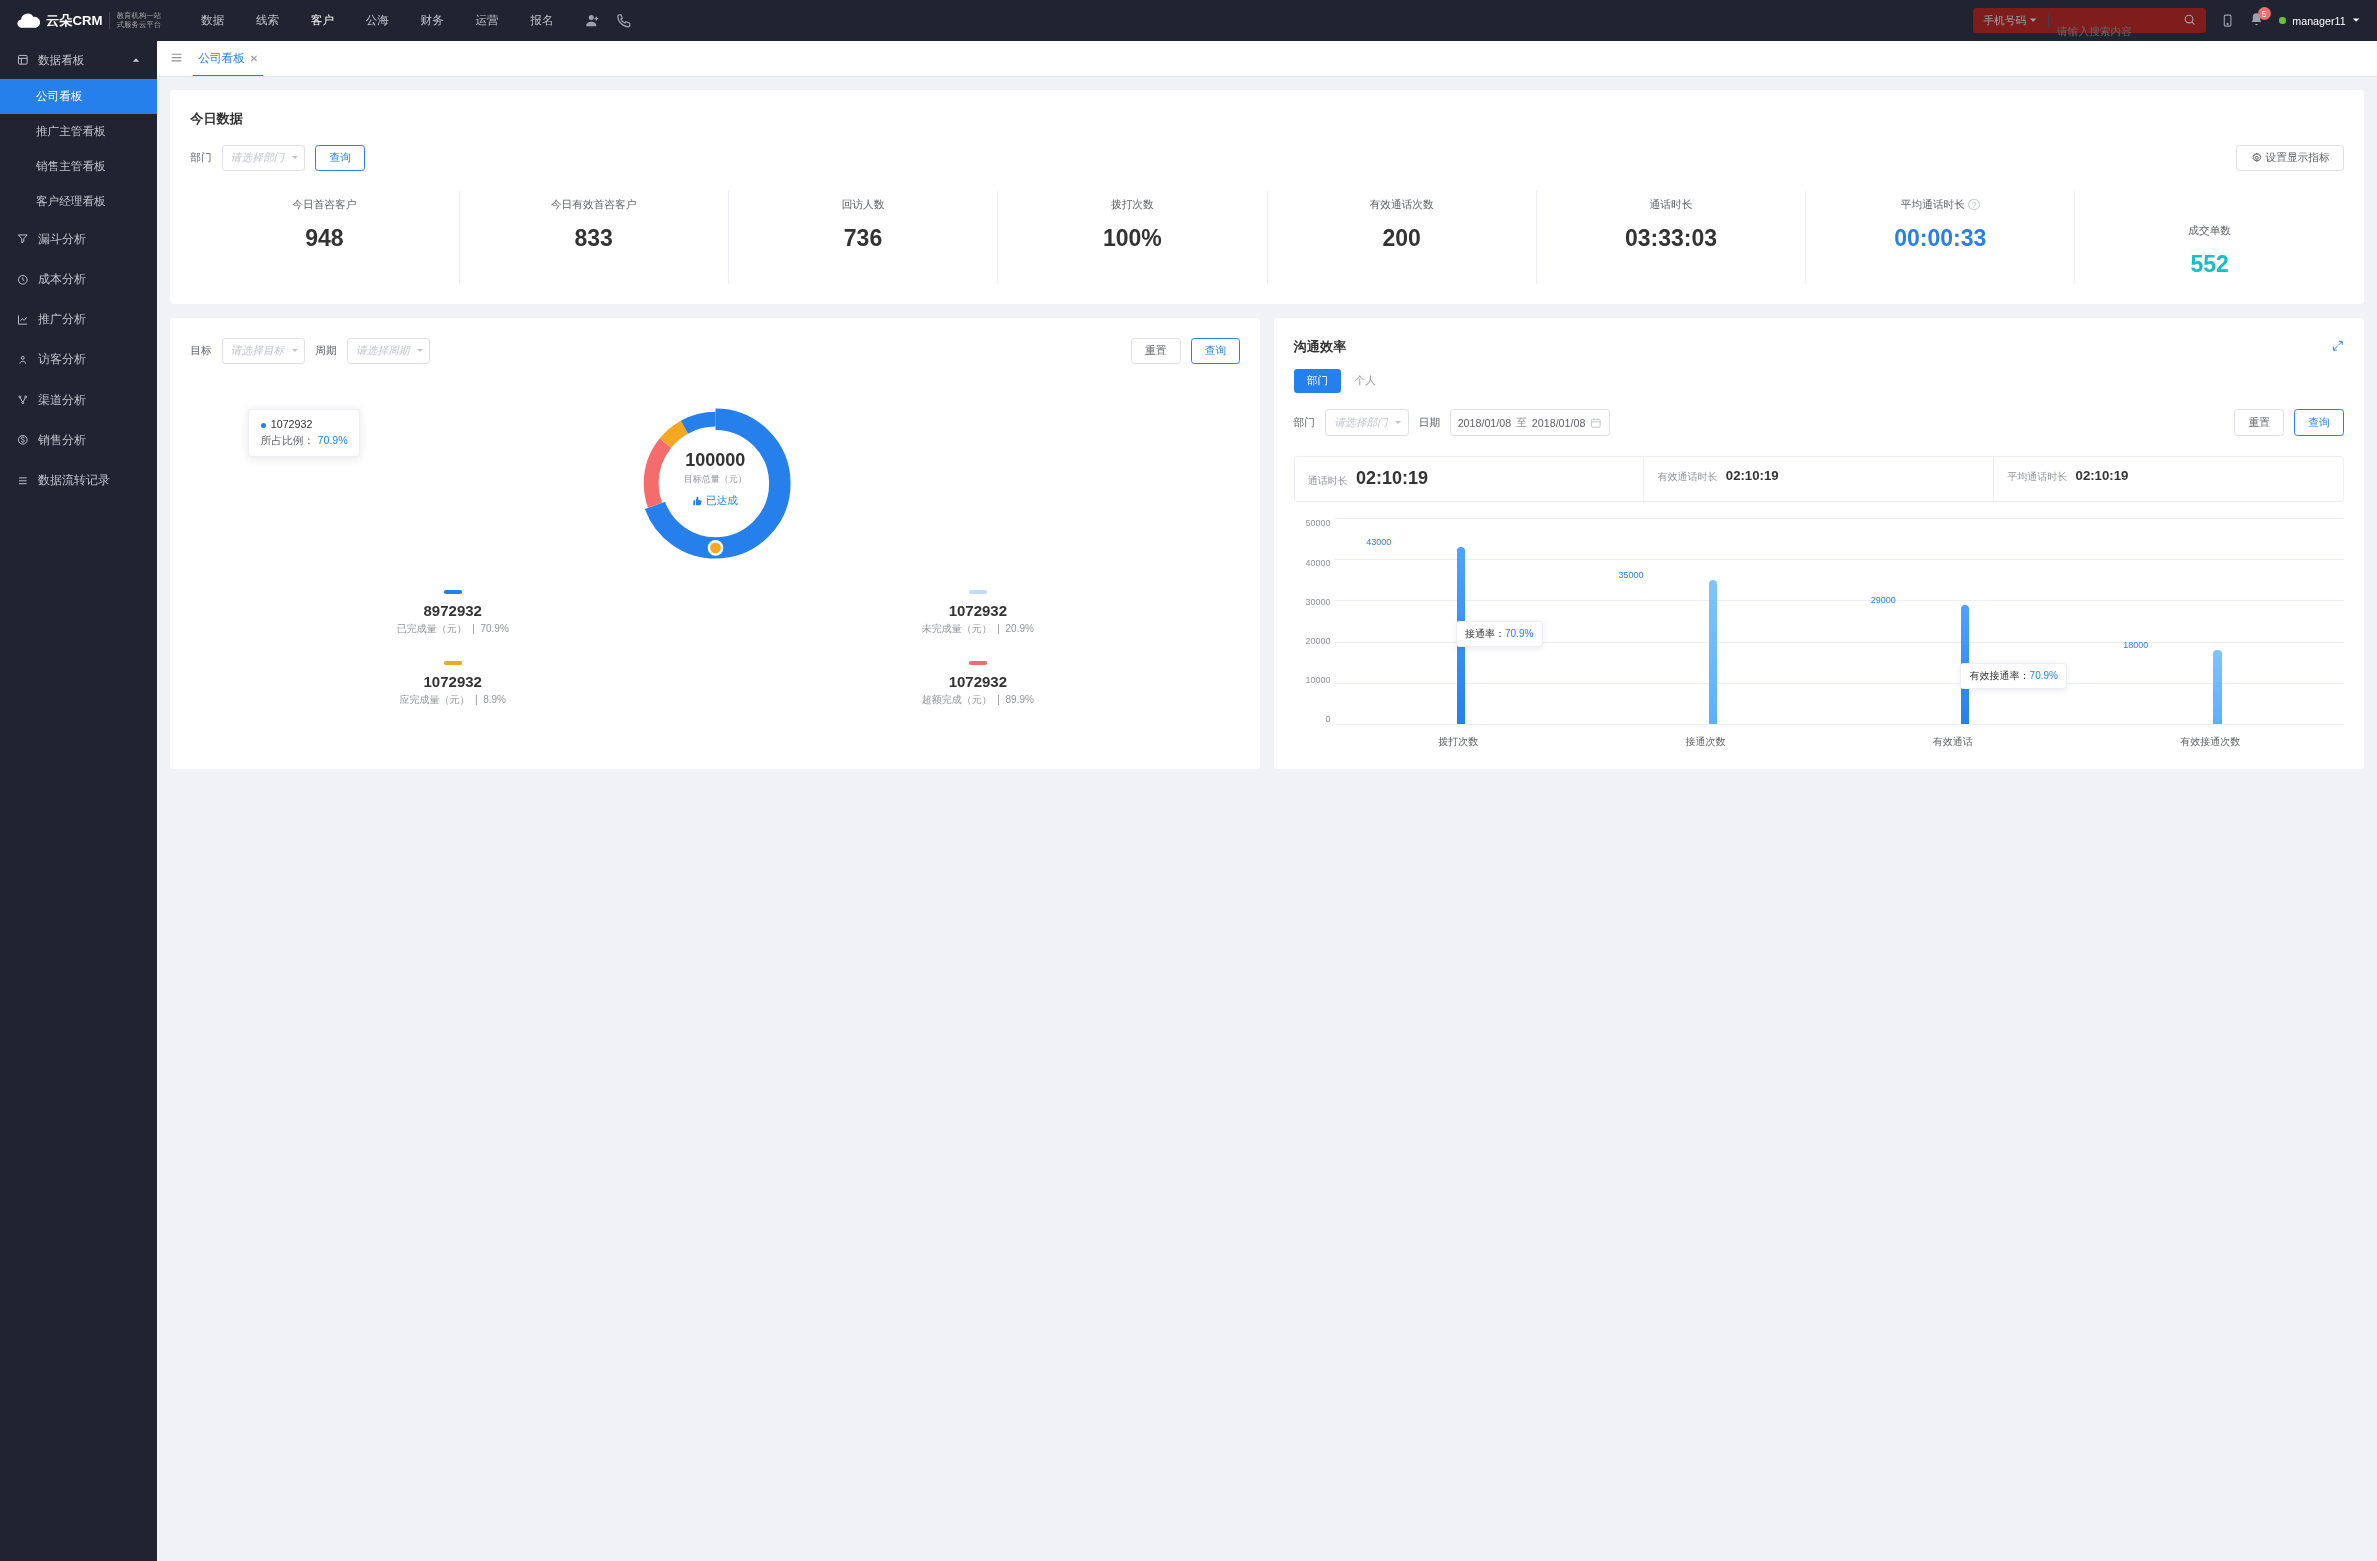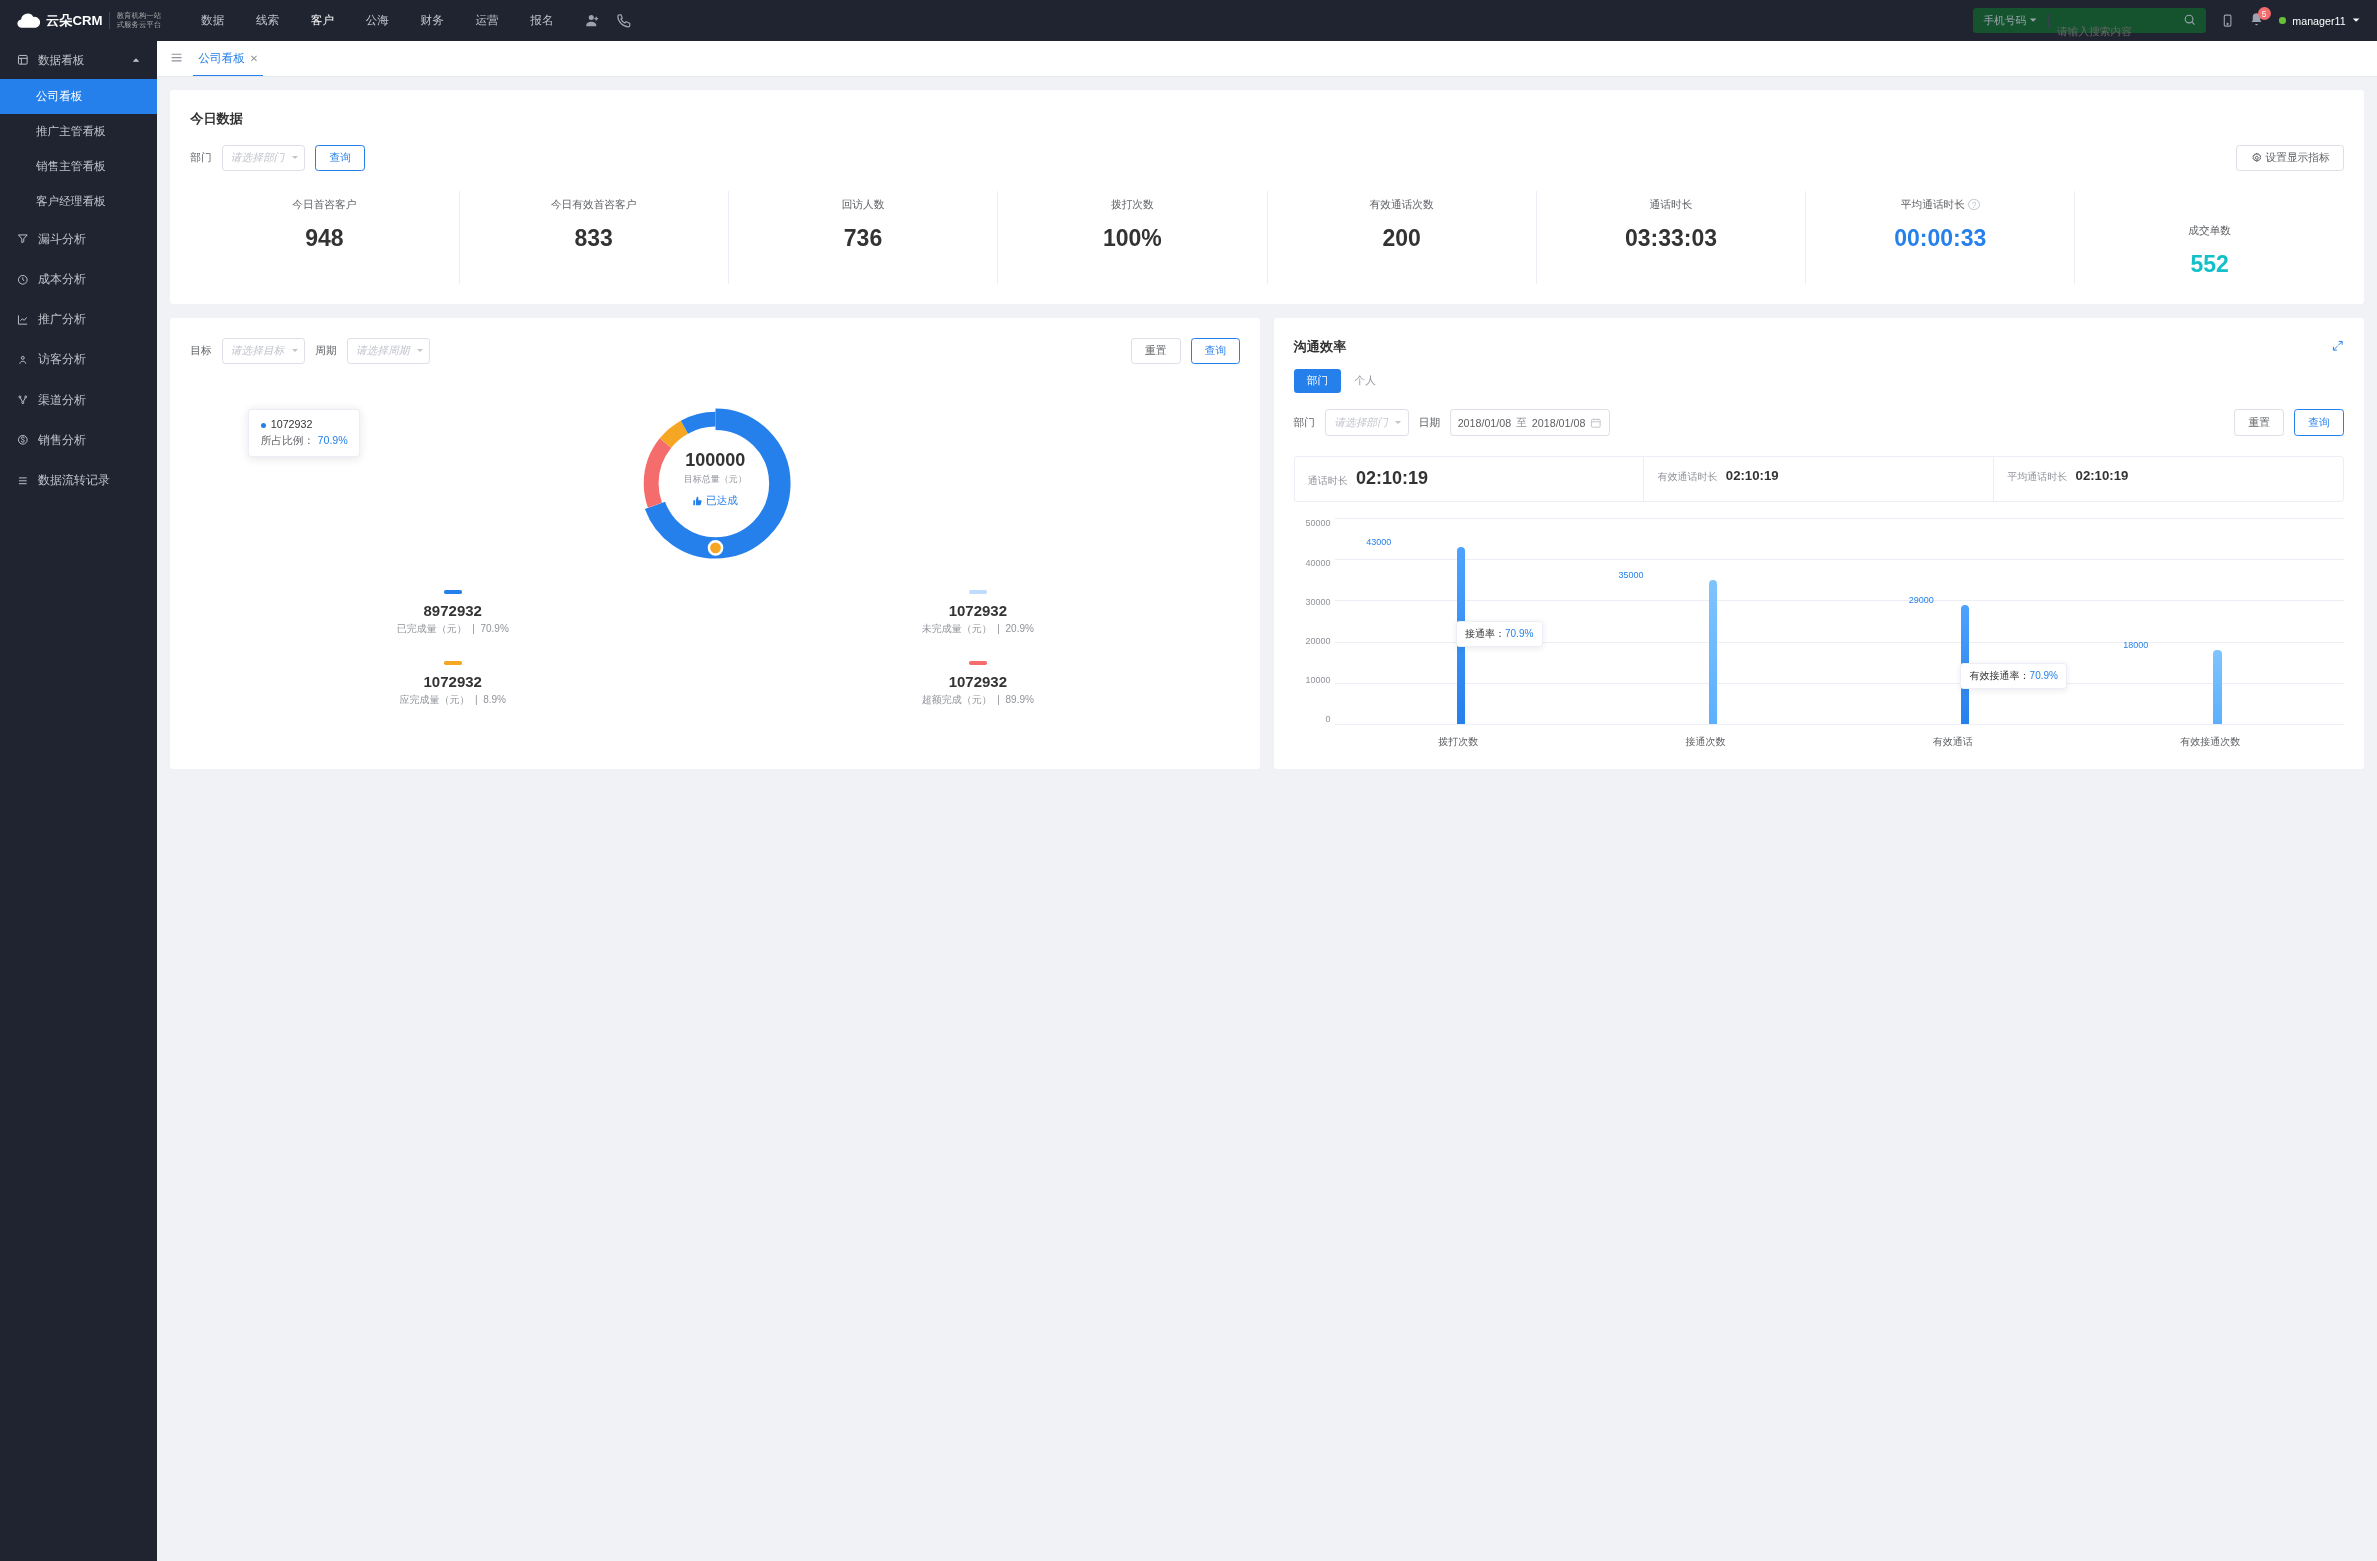--- a/index.html
+++ b/index.html
@@ -10,21 +10,21 @@
     .logo { display: flex; align-items: center; gap: 6.6px; margin-right: 25px; }
     .logo-icon { width: 23px; height: 16.5px; }
     .logo-text { font-size: 13.2px; font-weight: 600; color: #fff; }
     .logo-sub { font-size: 7.4px; line-height: 1.2; border-left: 0.8px solid #444; padding-left: 6.6px; color: #aaa; }
     .nav { display: flex; gap: 1.7px; }
     .nav-item { padding: 0 15px; height: 41px; display: flex; align-items: center; cursor: pointer; color: #c0c4cc; font-size: 11.6px; }
     .nav-item.active { color: #fff; font-weight: 500; }
     .nav-icons { display: flex; gap: 16.5px; margin-left: 16.5px; align-items: center; }
     .nav-icon-btn { color: #9ca3af; cursor: pointer; display: flex; }
     .header-right { margin-left: auto; display: flex; align-items: center; gap: 15px; }
-    .search-box { display: flex; align-items: center; background: #14532d; border-radius: 3.3px; height: 25px; }
+    .search-box { display: flex; align-items: center; background: #7f1d1d; border-radius: 3.3px; height: 25px; }
     .search-select { padding: 0 10px; border-right: 0.8px solid #3a4050; color: #9ca3af; font-size: 10.7px; display: flex; align-items: center; gap: 3.3px; }
     .search-input { background: transparent; border: none; color: #fff; padding: 0 8.3px; width: 124px; font-size: 10.7px; outline: none; margin-top: 20px; }
     .search-input::placeholder { color: #666; }
     .search-btn { padding: 0 10px; color: #9ca3af; cursor: pointer; }
     .badge-wrap { position: relative; cursor: pointer; color: #9ca3af; }
     .badge { position: absolute; top: -5px; right: -6.6px; background: #f56c6c; color: #fff; border-radius: 6.6px; font-size: 8.3px; min-width: 13.2px; height: 13.2px; display: flex; align-items: center; justify-content: center; padding: 0 3.3px; }
     .user { display: flex; align-items: center; gap: 6.6px; color: #fff; font-size: 10.7px; cursor: pointer; }
     .user-dot { width: 6.6px; height: 6.6px; border-radius: 50%; background: #67c23a; }
     
     
@@ -462,21 +462,21 @@
               <div class="rate-tip" style="left:62%; top:70%;"><span>有效接通率：</span><span class="pct">70.9%</span></div>
             <div class="bar-group">
                   <div class="bar-val" style="bottom:86%; left:16.5px;">43000</div>
                   <div class="bar b1" style="height:86%;"></div>
                 </div>
                 <div class="bar-group">
                   <div class="bar-val" style="bottom:70%; left:16.5px;">35000</div>
                   <div class="bar b2" style="height:70%;"></div>
                 </div>
                 <div class="bar-group">
-                  <div class="bar-val" style="bottom:57.99999999999999%; left:16.5px;margin-left:38px;">29000</div>
+                  <div class="bar-val" style="bottom:57.99999999999999%; left:16.5px;">29000</div>
                   <div class="bar b1" style="height:57.99999999999999%;"></div>
                 </div>
                 <div class="bar-group">
                   <div class="bar-val" style="bottom:36%; left:16.5px;">18000</div>
                   <div class="bar b2" style="height:36%;"></div>
                 </div>
               </div>
             <div class="x-labels" id="x-labels">
                 <div>拨打次数</div>
                 <div>接通次数</div>

